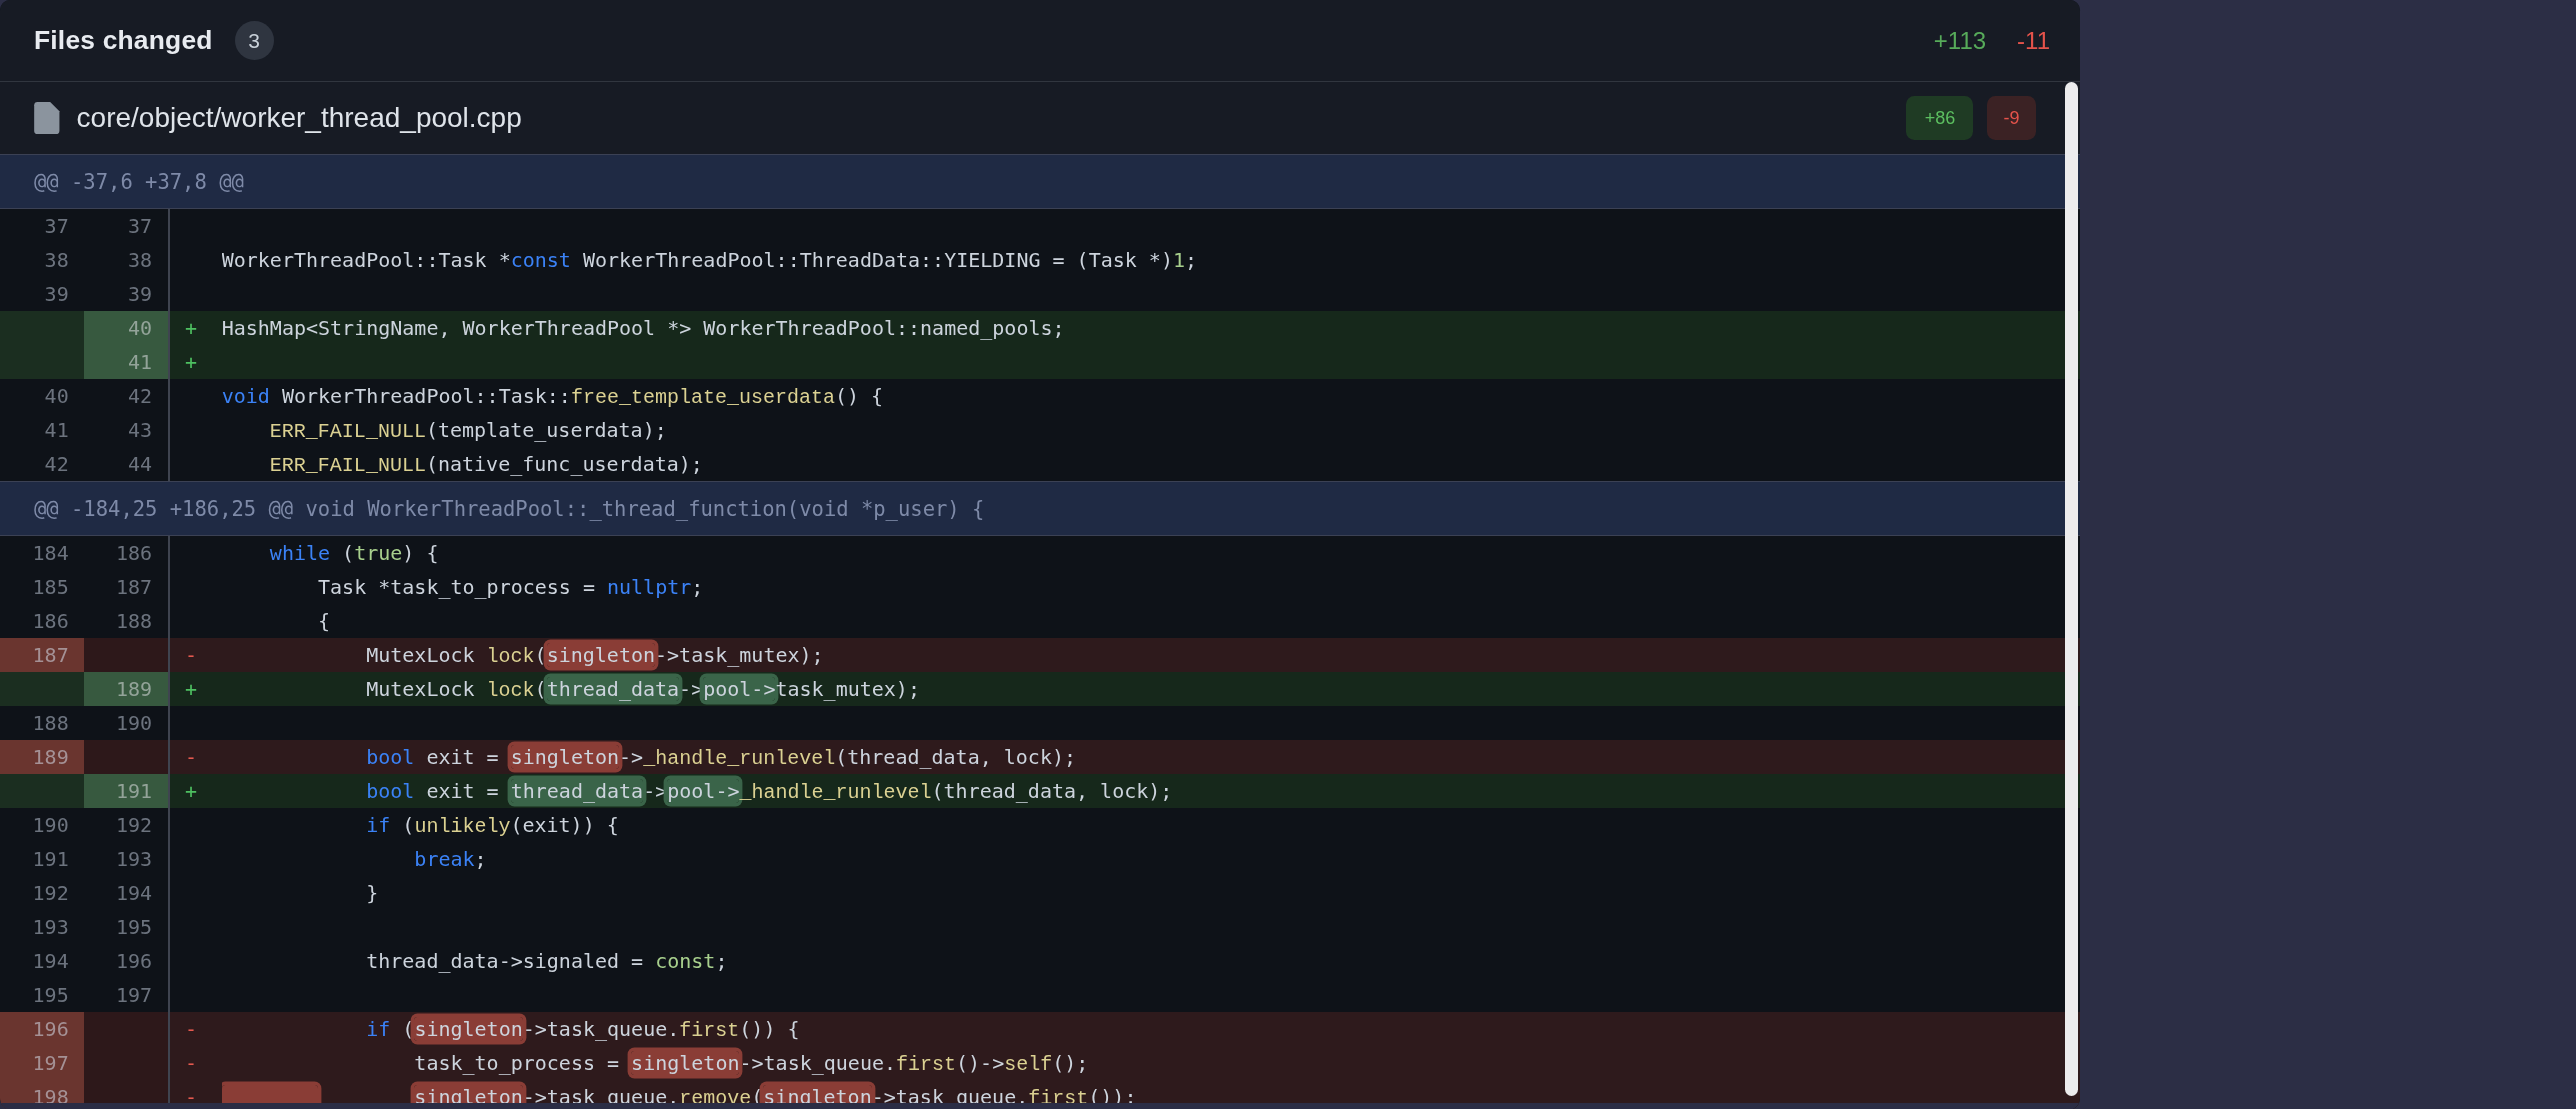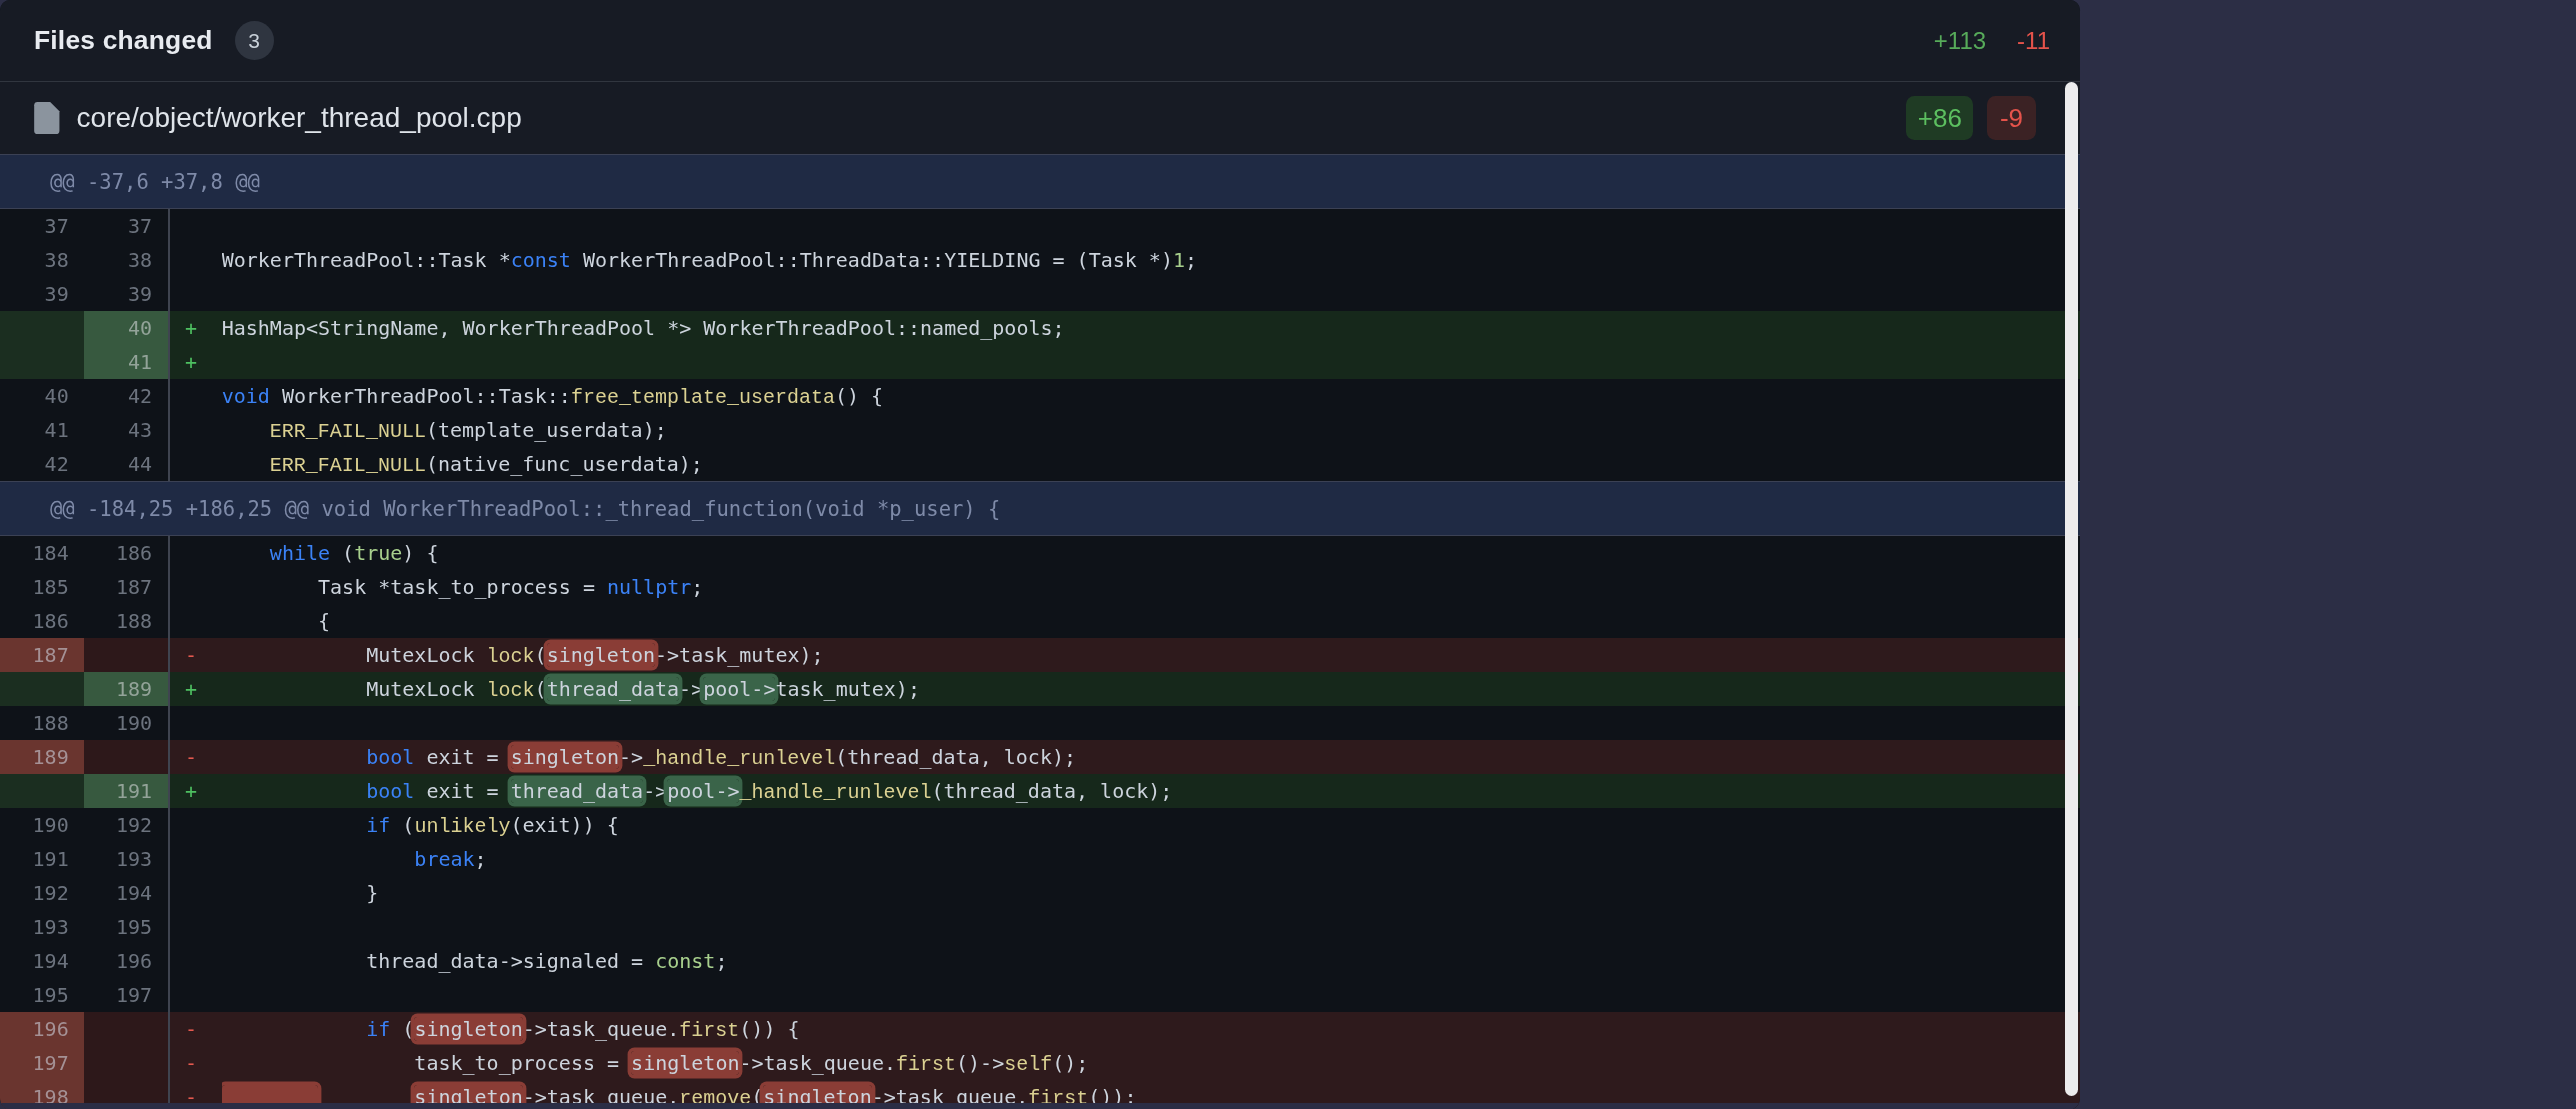--- a/index.html
+++ b/index.html
@@ -32,29 +32,29 @@
   .total-add{color:#57ab5a}
   .total-del{color:#e5534b}
   
   .filebar{
     height:72px;background:#171b24;display:flex;align-items:center;box-sizing:border-box;
   }
   .file-icon{margin-left:34px;width:25.6px;height:32px;flex:0 0 auto;}
   .file-name{margin-left:17px;font-size:28px;color:#dfe4ea;}
   .filebar-spacer{flex:1}
   .pill{height:44px;border-radius:8.5px;display:flex;align-items:center;justify-content:center;
-    font-size:26px;font-weight:500;}
+    font-size:18px;font-weight:500;}
   .pill-add{width:67px;background:#1f3b24;color:#5cbf60;margin-right:13.6px;}
   .pill-del{width:49px;background:#3b2224;color:#e5534b;margin-right:44px;}
   
   .hunk-header{
     height:55px;background:#1f2a44;border-top:1.7px solid #3b4154;border-bottom:1.7px solid #3b4154;
     box-sizing:border-box;display:flex;align-items:center;
     font-family:"DejaVu Sans Mono", monospace;font-size:20.5px;color:#7e8aa8;
-    white-space:pre;padding-left:50px;
+    white-space:pre;padding-left:34px;
   }
   .diff-row{display:flex;height:34px;line-height:34px;
     font-family:"DejaVu Sans Mono", monospace;font-size:20px;}
   .ln1{width:84px;box-sizing:border-box;text-align:right;padding-right:15.3px;color:#6c737e;flex:0 0 auto;}
   .ln2{width:84px;box-sizing:border-box;text-align:right;padding-right:16px;color:#6c737e;flex:0 0 auto;}
   .vsep{width:1.7px;background:#3f4450;flex:0 0 auto;}
   .mark{width:52px;box-sizing:border-box;padding-left:15.3px;flex:0 0 auto;}
   .code{flex:1;white-space:pre;color:#cdd4dd;overflow:hidden;}
   
   .row-ctx{background:#0e1218;}

